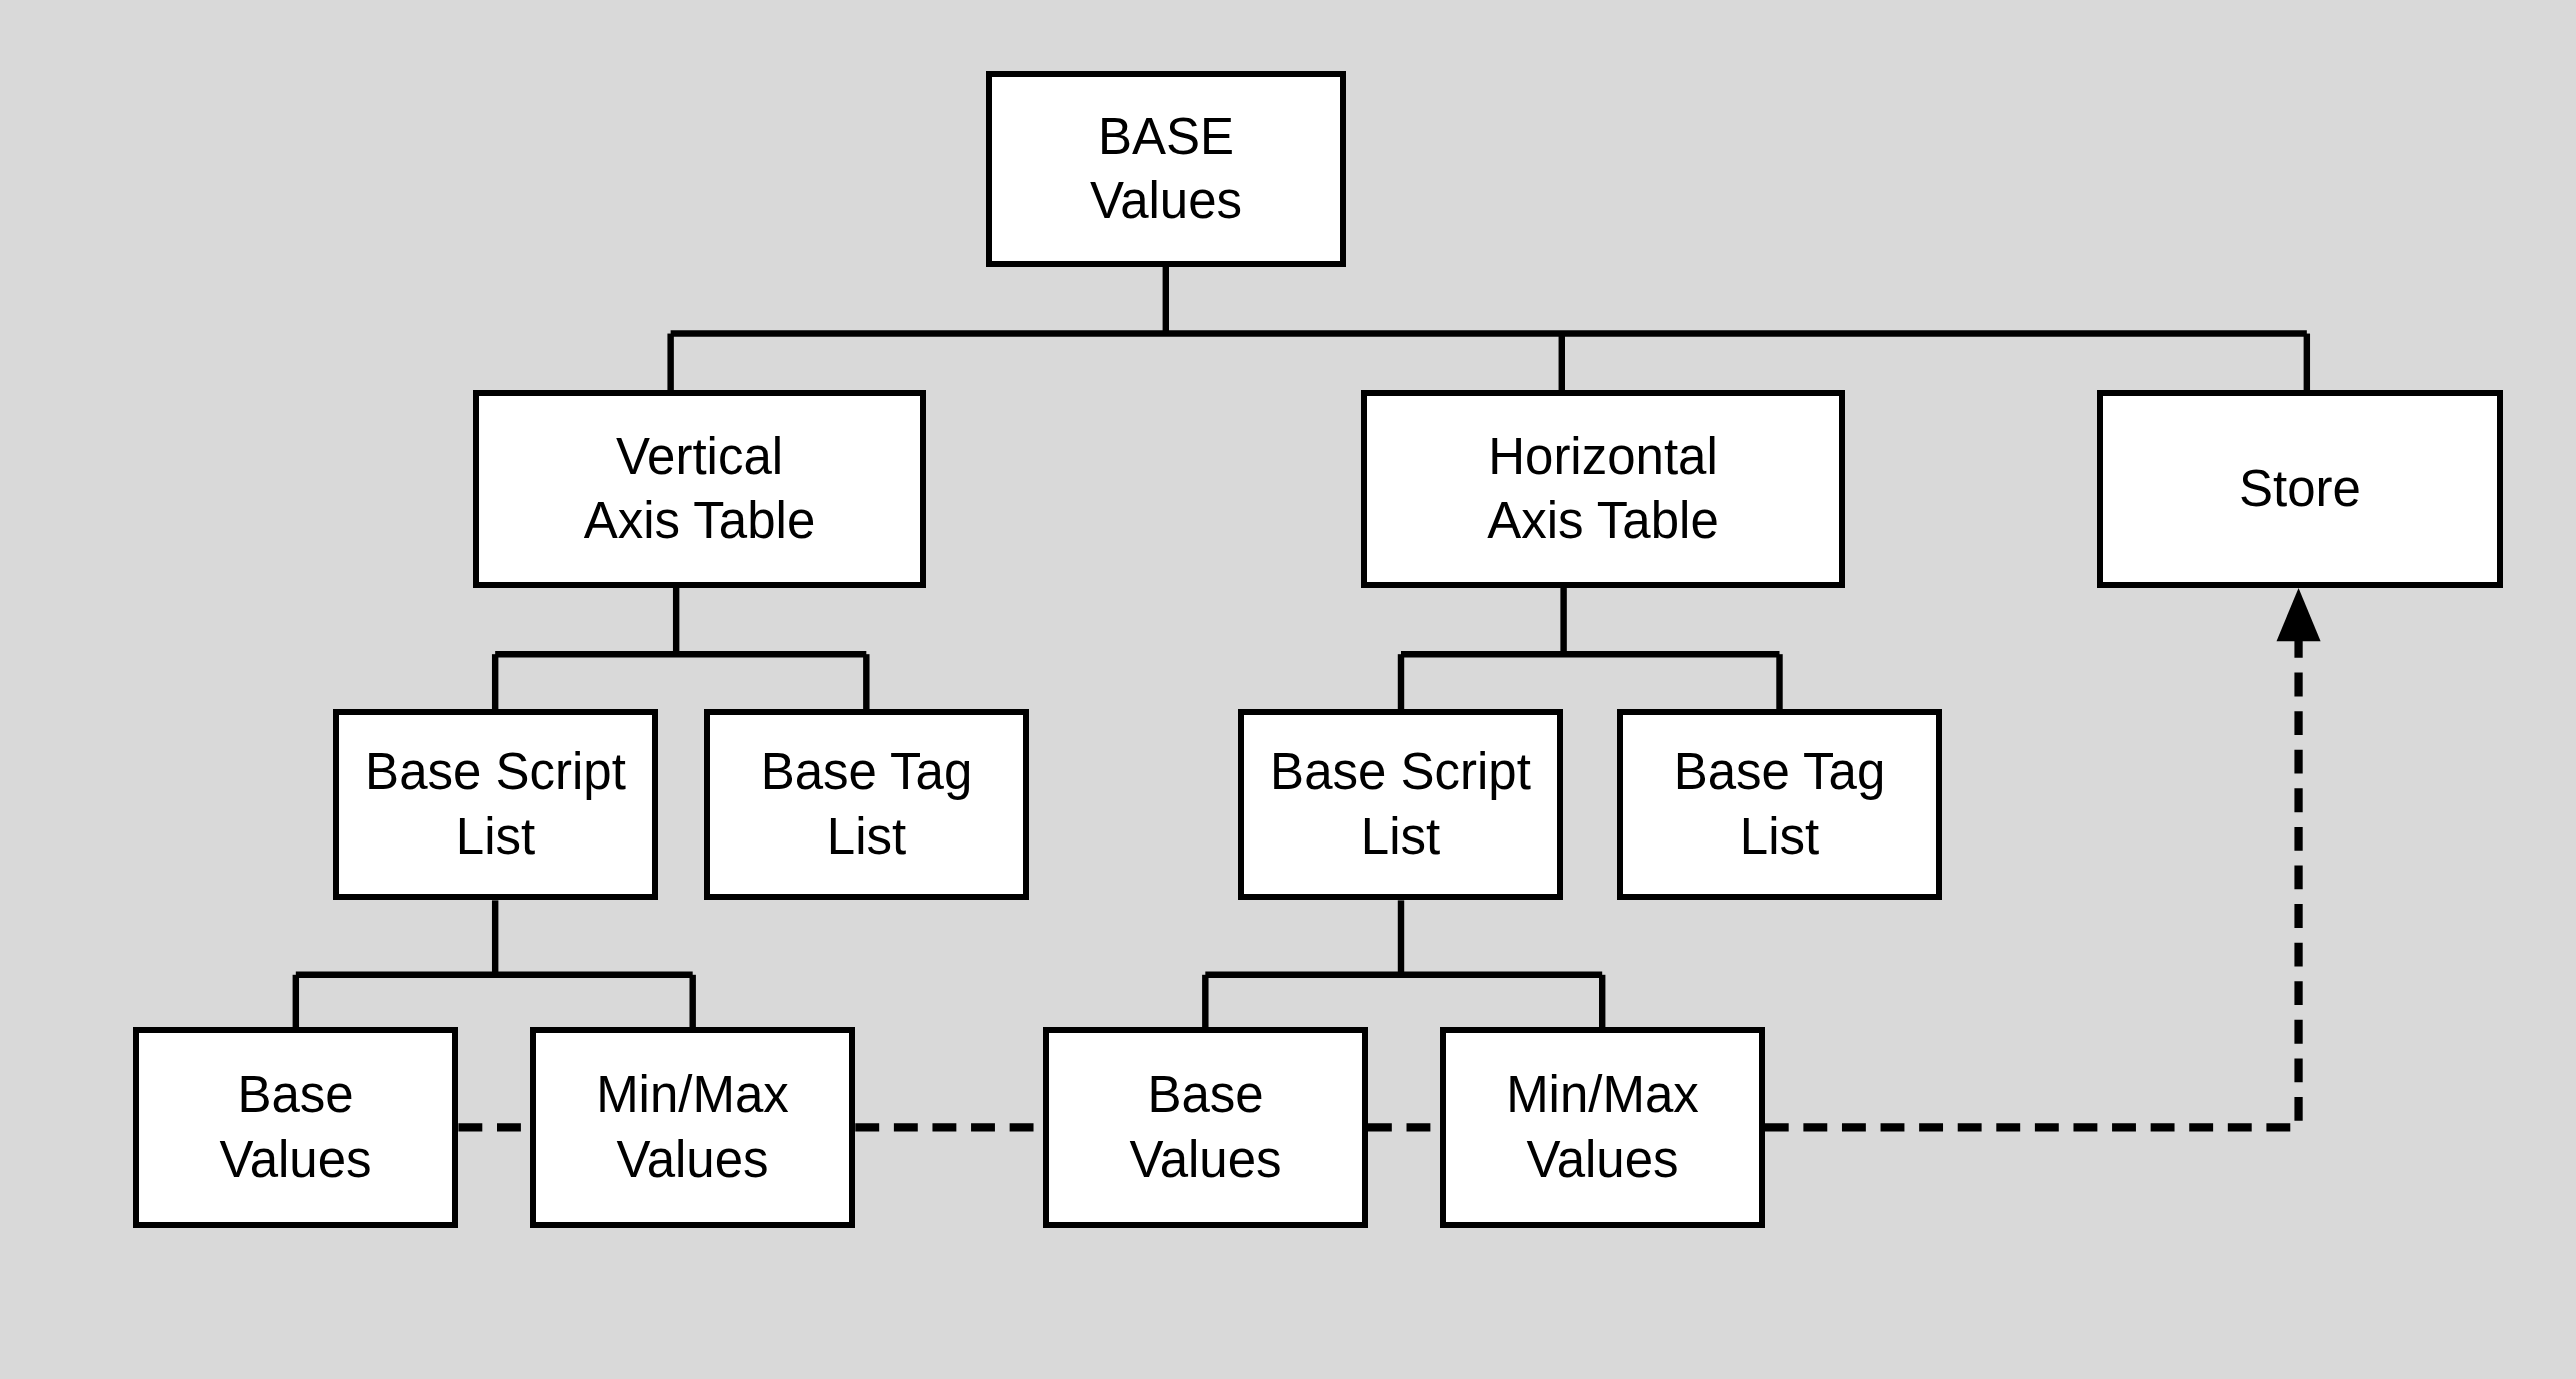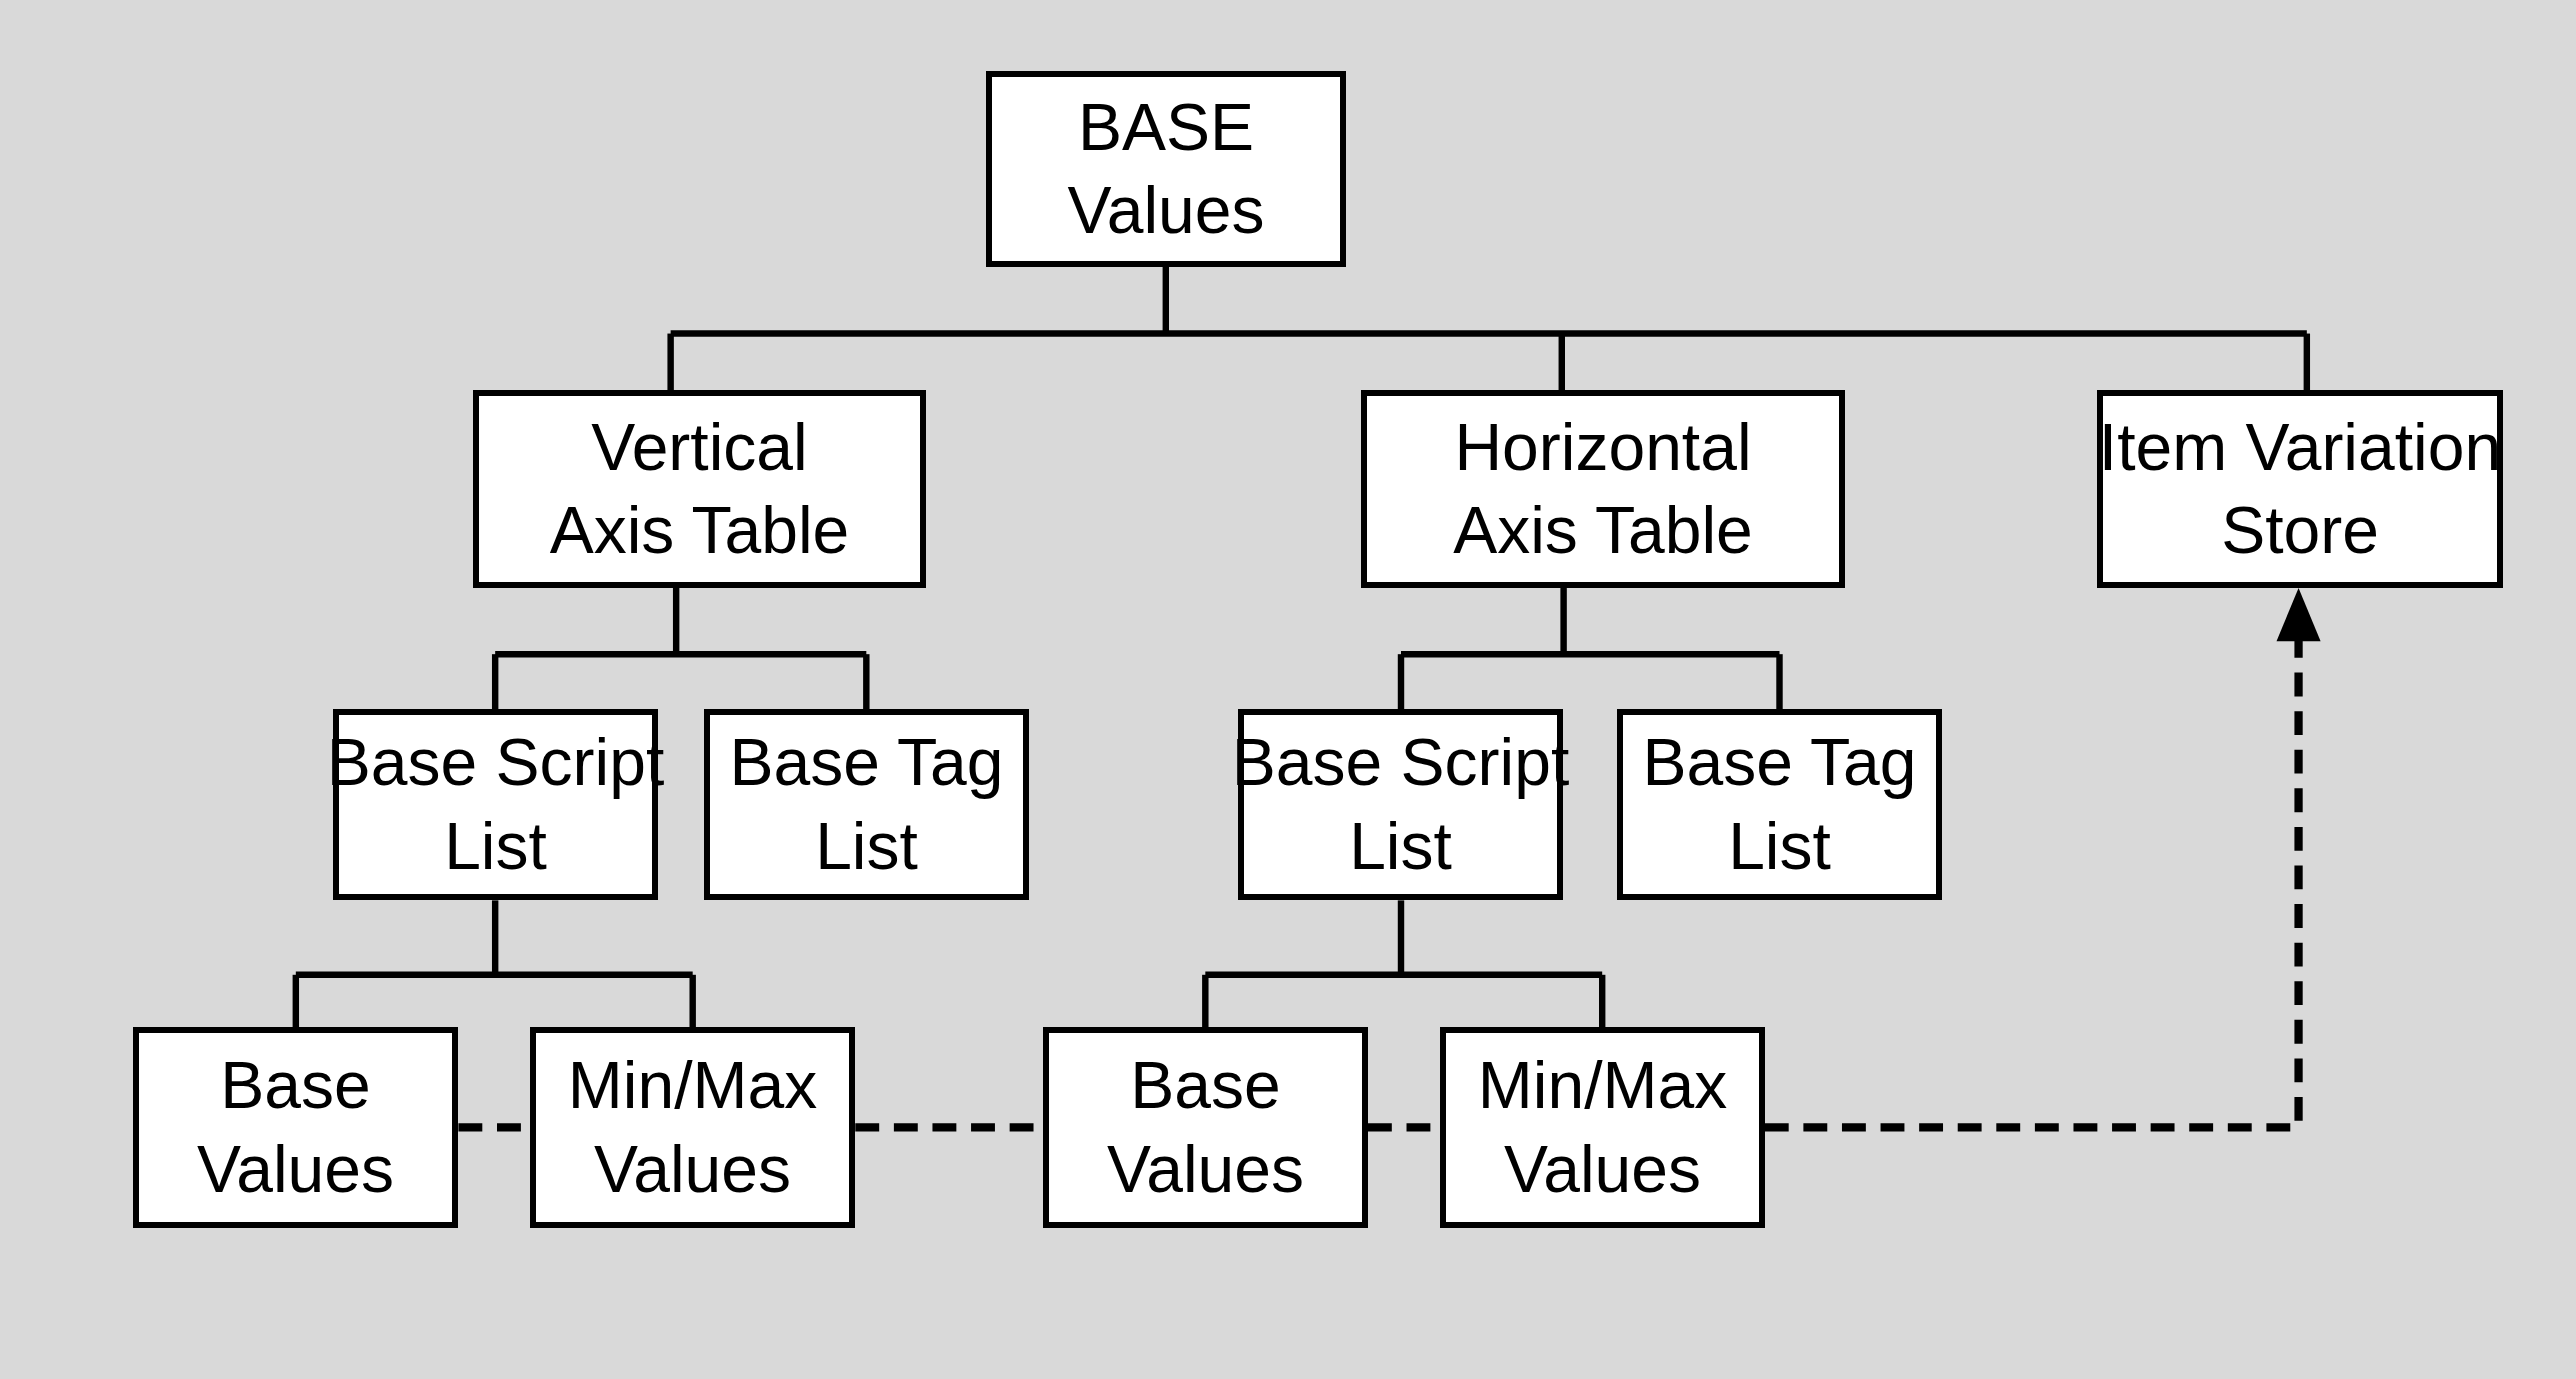--- a/index.html
+++ b/index.html
@@ -26,21 +26,21 @@
     position: absolute;
     box-sizing: border-box;
     background: #ffffff;
     border: 6.4px solid #000000;
     display: flex;
     flex-direction: column;
     align-items: center;
     justify-content: center;
     text-align: center;
     color: #000000;
-    font-size: 66px;
+    font-size: 51px;
     line-height: 1.26;
     font-family: "Liberation Sans", sans-serif;
   }
   .node .ln {
     display: block;
     white-space: nowrap;
   }
 </style>
 </head>
 <body>
@@ -93,21 +93,20 @@
     <span class="ln">Vertical</span>
     <span class="ln">Axis Table</span>
   </div>
 
   <div class="node" style="left:1361px; top:390px; width:484px; height:198px;">
     <span class="ln">Horizontal</span>
     <span class="ln">Axis Table</span>
   </div>
 
   <div class="node" style="left:2097px; top:390px; width:406px; height:198px;">
-    <span class="ln">Item Variation</span>
     <span class="ln">Store</span>
   </div>
 
   <div class="node" style="left:333px; top:709px; width:325px; height:191px;">
     <span class="ln">Base Script</span>
     <span class="ln">List</span>
   </div>
 
   <div class="node" style="left:704px; top:709px; width:325px; height:191px;">
     <span class="ln">Base Tag</span>

